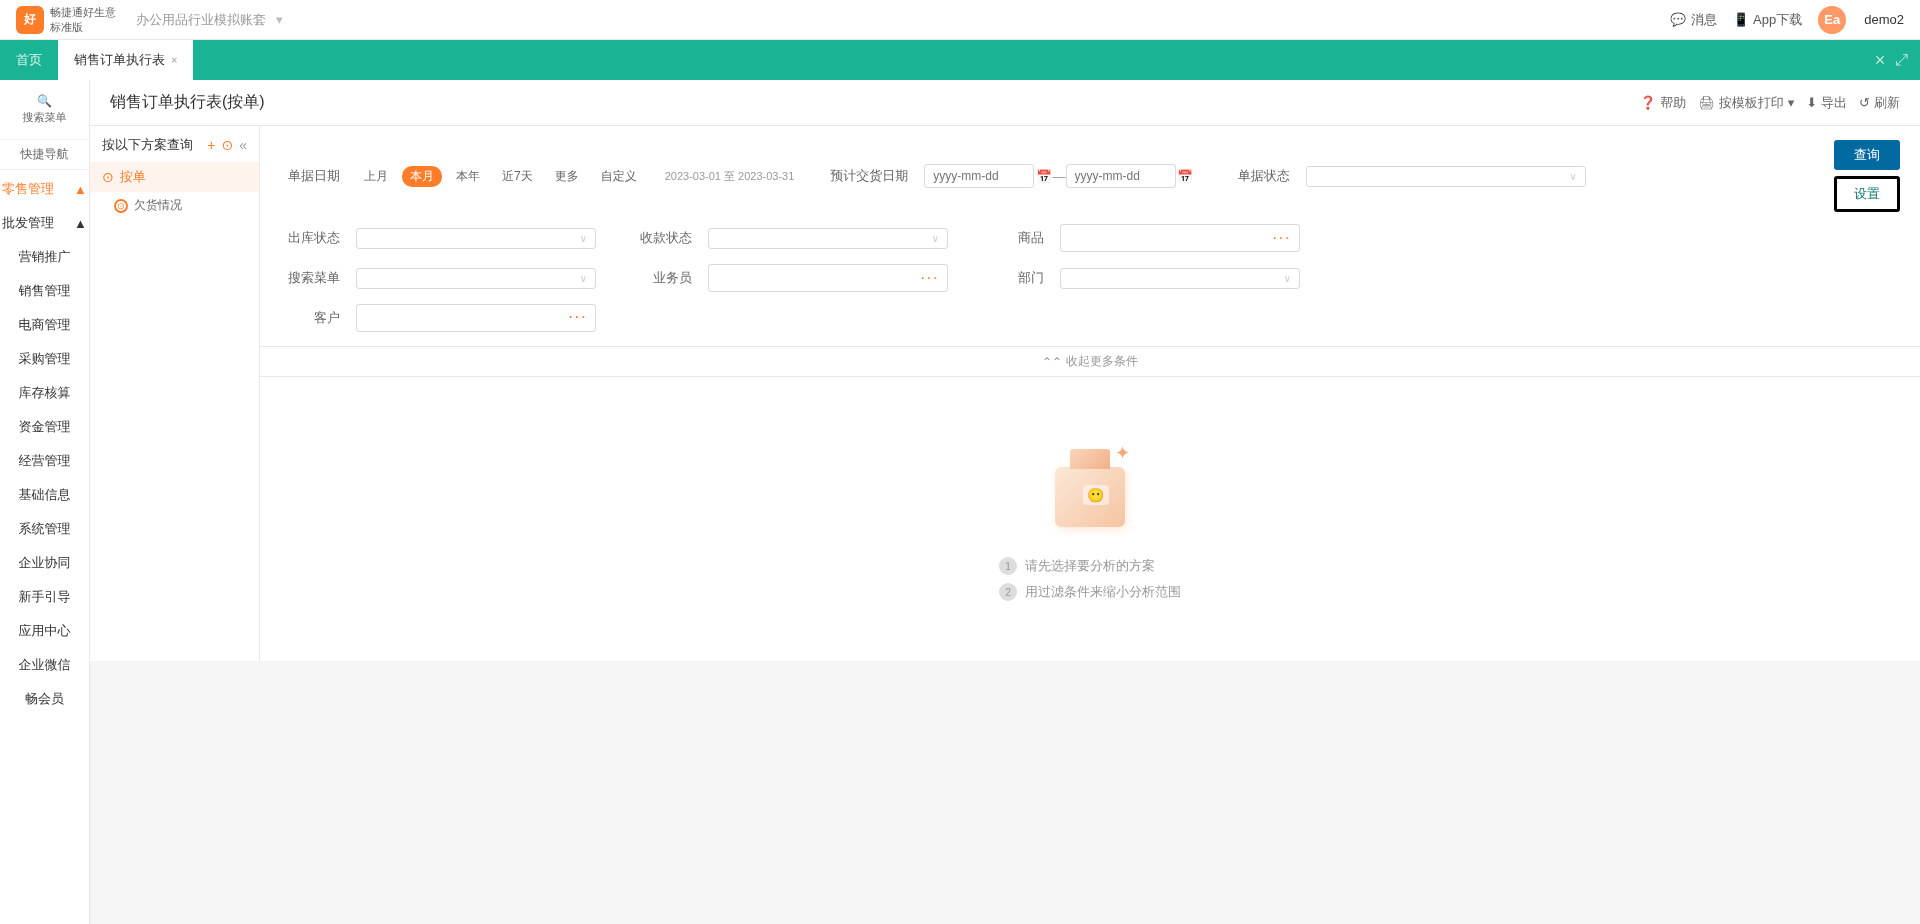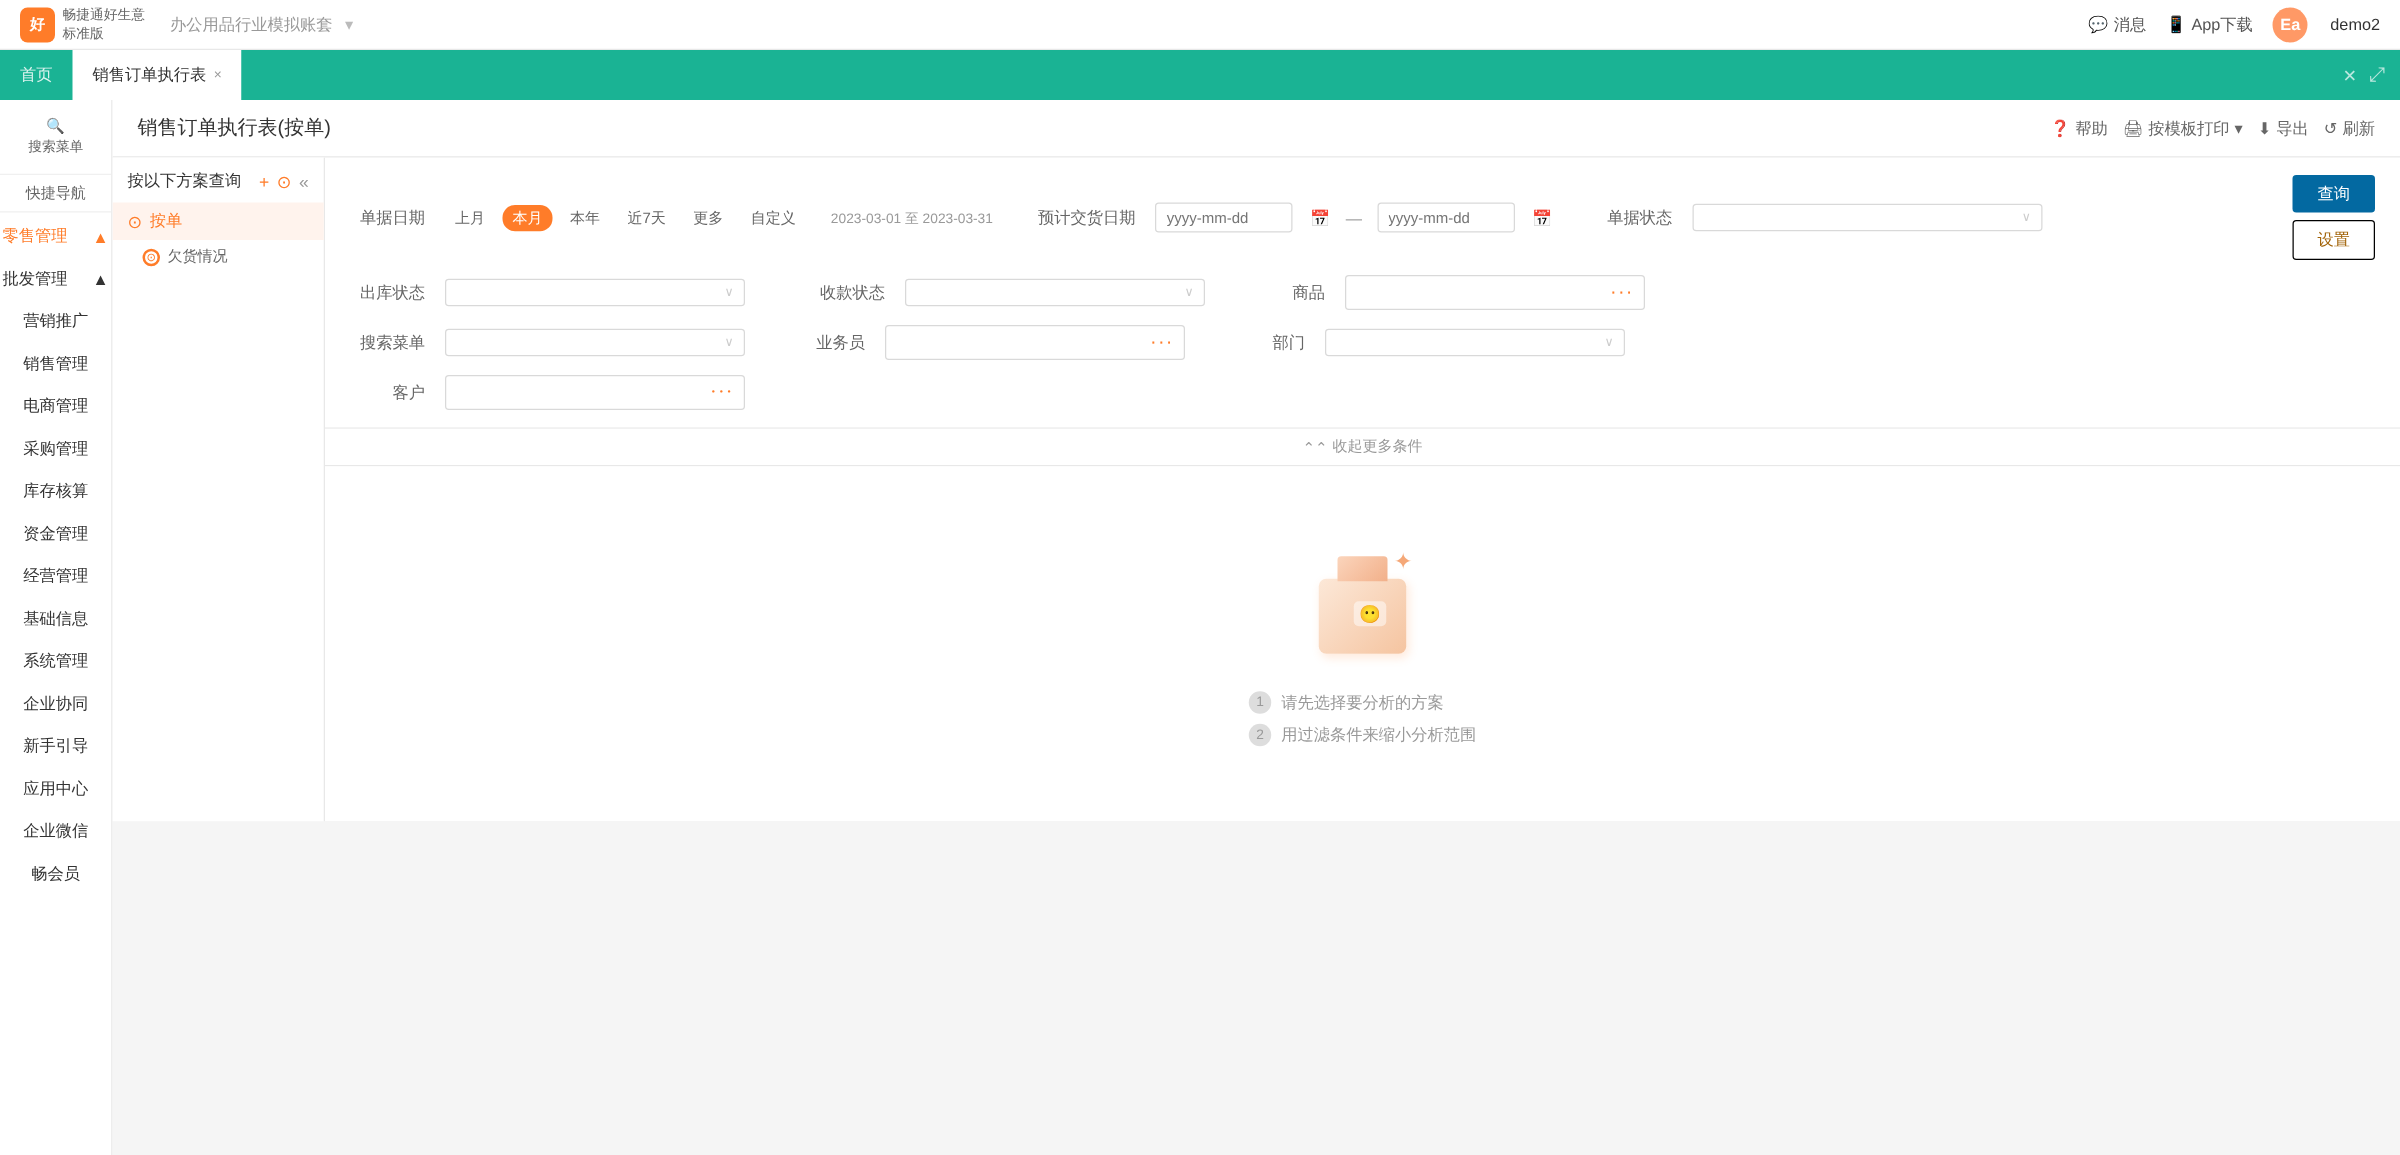--- a/index.html
+++ b/index.html
@@ -208,21 +208,21 @@
     }
     .date-tab.active {
       background: #ff7c29;
       color: #fff;
       border-radius: 10px;
       padding: 2px 8px;
     }
     .date-input-group {
       display: flex;
       align-items: center;
-      gap: 12px;
+      gap: 0;
     }
     .date-input {
       border: 1px solid #d9d9d9;
       border-radius: 3px;
       padding: 4px 8px;
       font-size: 12px;
       color: #999;
       width: 110px;
       outline: none;
     }
@@ -264,22 +264,22 @@
       background: #0369a1;
       color: #fff;
       border: none;
       border-radius: 3px;
       padding: 6px 20px;
       font-size: 13px;
       cursor: pointer;
     }
     .btn-settings {
       background: #fff;
-      color: #a16207;
-      border: 1px solid #000000;
+      color: #0f766e;
+      border: 3px solid #000000;
       border-radius: 3px;
       padding: 6px 16px;
       font-size: 13px;
       cursor: pointer;
     }
 
     .collapse-bar {
       text-align: center;
       padding: 6px 0;
       font-size: 12px;
@@ -548,21 +548,21 @@
             </div>
           </div>
 
           <div class="filter-row">
             <span class="filter-label">出库状态</span>
             <div class="filter-select filter-select-wide">
               <span style="color:#ccc;"></span>
               <span class="arrow">∨</span>
             </div>
 
-            <span class="filter-label" style="margin-left:36px;">收款状态</span>
+            <span class="filter-label" style="margin-left:20px;">收款状态</span>
             <div class="filter-select filter-select-wide">
               <span style="color:#ccc;"></span>
               <span class="arrow">∨</span>
             </div>
 
             <span class="filter-label" style="margin-left:20px;">商品</span>
             <div class="filter-select filter-select-wide">
               <span style="color:#ccc;"></span>
               <span class="dots">···</span>
             </div>

